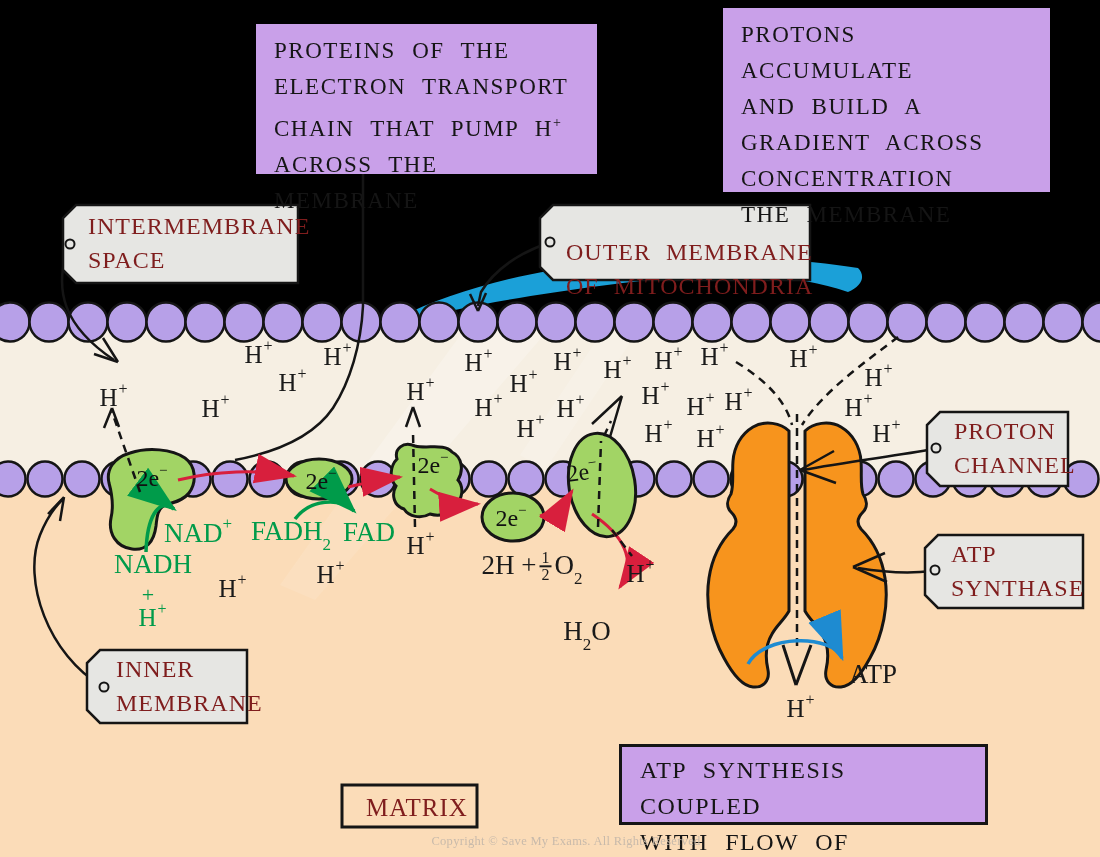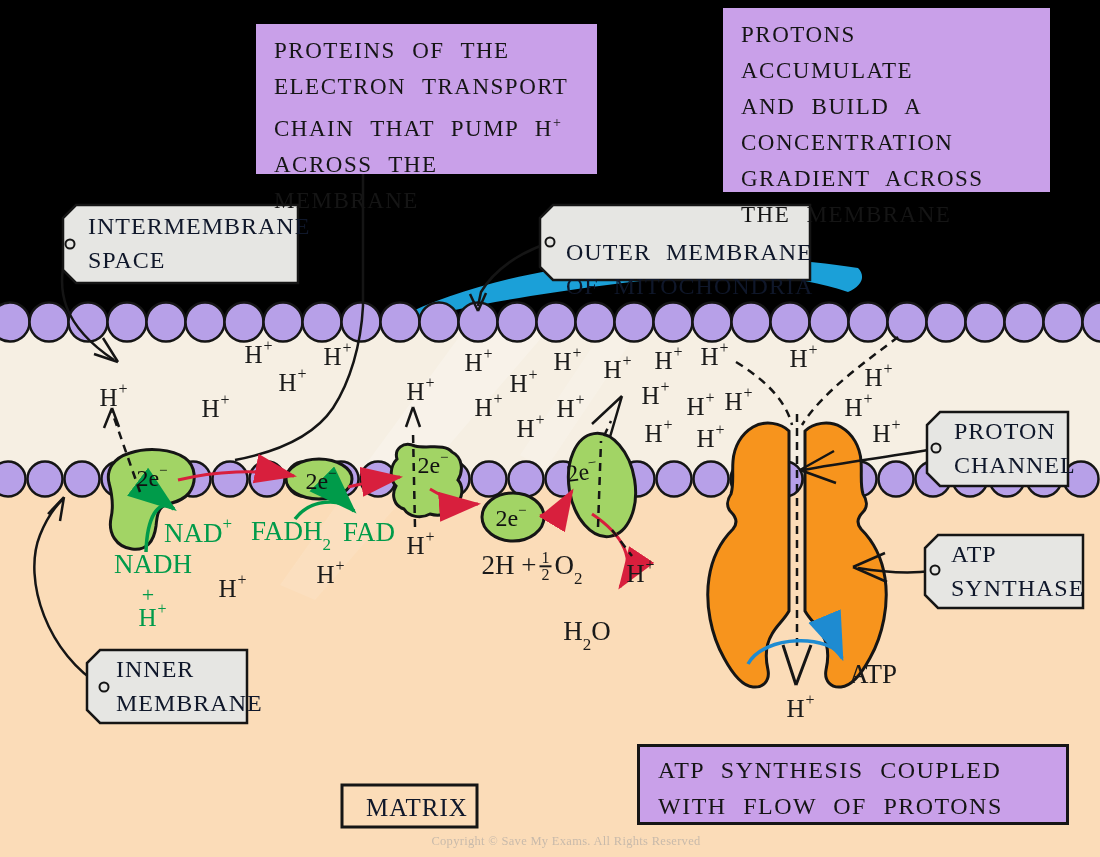--- a/index.html
+++ b/index.html
@@ -12,21 +12,21 @@
   .layer *{pointer-events:auto;}
 
   
   .pbox{position:absolute;background:#c9a0e9;color:#151515;
         font-size:23px;letter-spacing:1.5px;word-spacing:9px;line-height:36px;
         padding:9px 10px 6px 18px;box-sizing:border-box;}
   .pbox.bordered{border:3px solid #151515;}
   .pbox sup{font-size:14px;}
 
   
-  .tagtext{position:absolute;color:#0f172a;font-size:24px;letter-spacing:1px;
+  .tagtext{position:absolute;color:#7f1d1d;font-size:24px;letter-spacing:1px;
            word-spacing:8px;line-height:34px;white-space:nowrap;}
 
   
   .hp{position:absolute;transform:translate(-50%,-50%);color:#1a1a1a;
       font-size:25px;white-space:nowrap;}
   .hp sup{font-size:16px;position:relative;top:-2px;left:1px;}
   .hp.green{color:#009b4a;}
 
   
   .el{position:absolute;transform:translate(-50%,-50%);color:#111;
@@ -238,26 +238,26 @@
     <div class="pbox" style="left:256px;top:24px;width:341px;height:150px;">
       <div>PROTEINS OF THE</div>
       <div>ELECTRON TRANSPORT</div>
       <div><span>CHAIN THAT PUMP H</span><sup>+</sup></div>
       <div>ACROSS THE MEMBRANE</div>
     </div>
 
     <div class="pbox" style="left:723px;top:8px;width:327px;height:184px;">
       <div>PROTONS ACCUMULATE</div>
       <div>AND BUILD A</div>
+      <div>GRADIENT ACROSS</div>
       <div>CONCENTRATION</div>
-      <div>GRADIENT ACROSS</div>
       <div>THE MEMBRANE</div>
     </div>
 
-    <div class="pbox bordered" style="left:637px;top:744px;width:432px;height:81px;padding-top:5px;font-size:24px;">
+    <div class="pbox bordered" style="left:619px;top:744px;width:369px;height:81px;padding-top:5px;font-size:24px;">
       <div>ATP SYNTHESIS COUPLED</div>
       <div>WITH FLOW OF PROTONS</div>
     </div>
 
     <div class="tagtext" style="left:88px;top:209px;">
       <div>INTERMEMBRANE</div>
       <div>SPACE</div>
     </div>
     <div class="tagtext" style="left:566px;top:207px;margin-top:28px;">
       <div>OUTER MEMBRANE</div>

